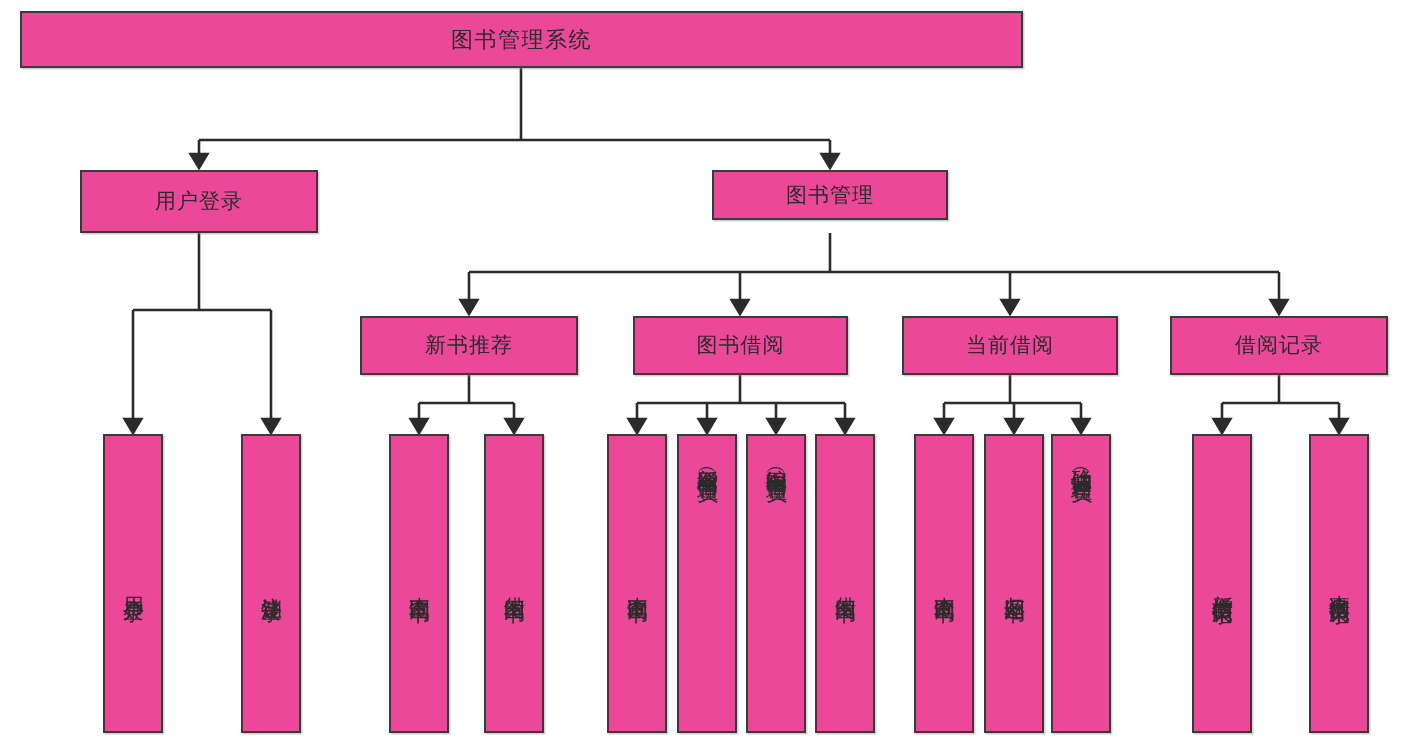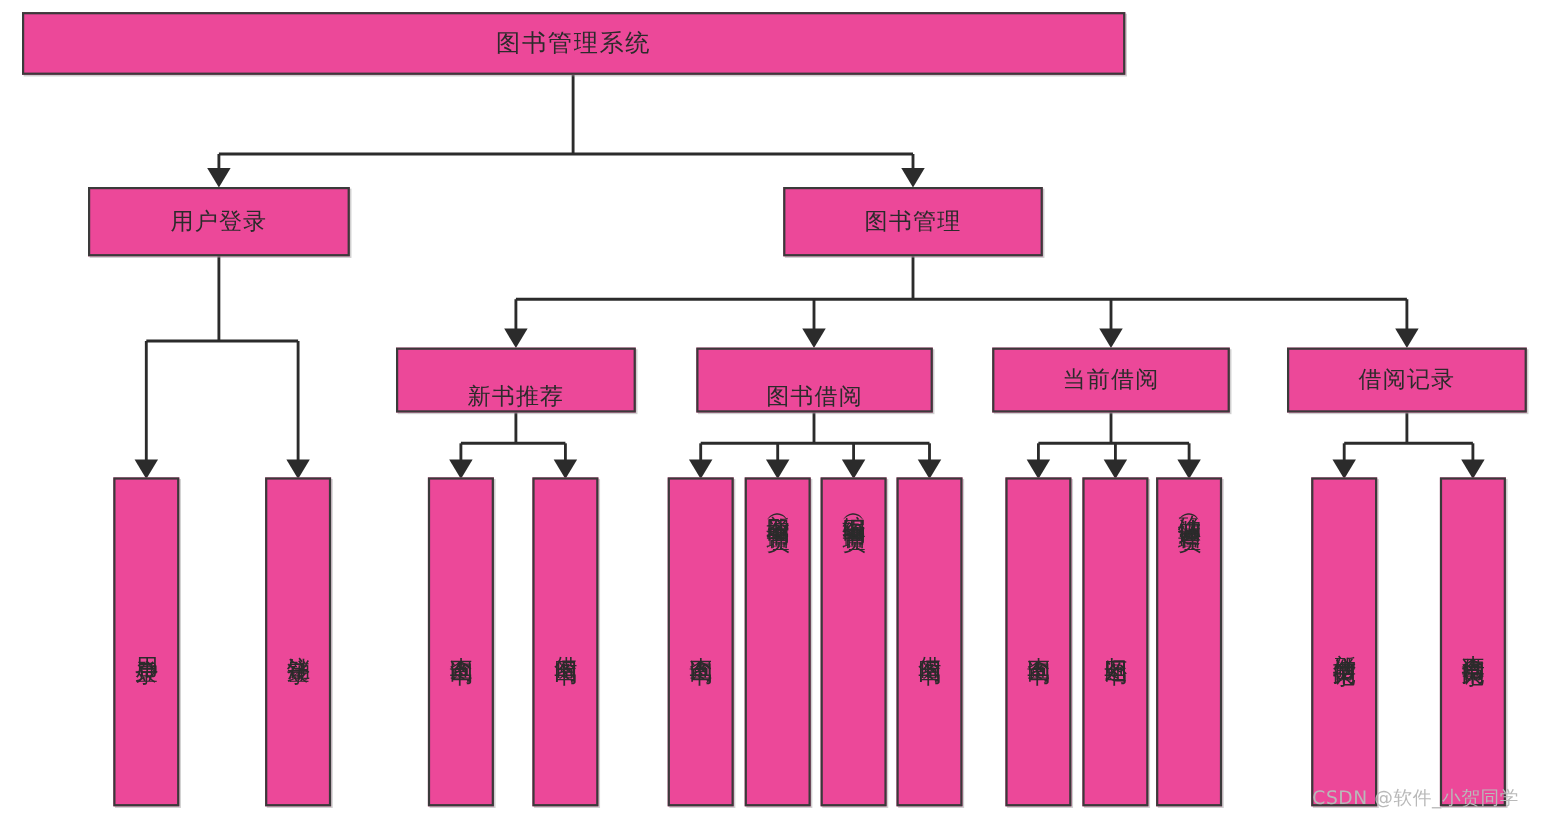--- a/index.html
+++ b/index.html
@@ -130,28 +130,28 @@
     </g>
   </svg>
 
   <div class="node horizontal root" style="left:20px; top:11px; width:1003px; height:57px;">
     <span class="label">图书管理系统</span>
   </div>
 
   <div class="node horizontal" style="left:80px; top:170px; width:238px; height:63px;">
     <span class="label">用户登录</span>
   </div>
-  <div class="node horizontal" style="left:712px; top:170px; width:236px; height:63px;">
+  <div class="node horizontal" style="left:712px; top:170px; width:236px; height:50px;">
     <span class="label">图书管理</span>
   </div>
 
-  <div class="node horizontal" style="left:360px; top:316px; width:218px; height:59px;align-items:flex-end;">
+  <div class="node horizontal" style="left:360px; top:316px; width:218px; height:59px;">
     <span class="label">新书推荐</span>
   </div>
-  <div class="node horizontal" style="left:633px; top:316px; width:215px; height:59px;align-items:flex-end;">
+  <div class="node horizontal" style="left:633px; top:316px; width:215px; height:59px;">
     <span class="label">图书借阅</span>
   </div>
   <div class="node horizontal" style="left:1170px; top:316px; width:218px; height:59px;">
     <span class="label">借阅记录</span>
   </div>
   <div class="node horizontal" style="left:902px; top:316px; width:216px; height:59px;">
     <span class="label">当前借阅</span>
   </div>
 
   <div class="node vertical mid" style="left:103px; top:434px; width:60px; height:299px;">
@@ -191,15 +191,14 @@
     <span class="label">确认归还（管理员）</span>
   </div>
 
   <div class="node vertical mid" style="left:1192px; top:434px; width:60px; height:299px;">
     <span class="label">新增借阅记录</span>
   </div>
   <div class="node vertical mid" style="left:1309px; top:434px; width:60px; height:299px;">
     <span class="label">查询借阅记录</span>
   </div>
 
-  <div id="watermark">CSDN @软件_小贺同学</div>
 
 </div>
 
 </body></html>

